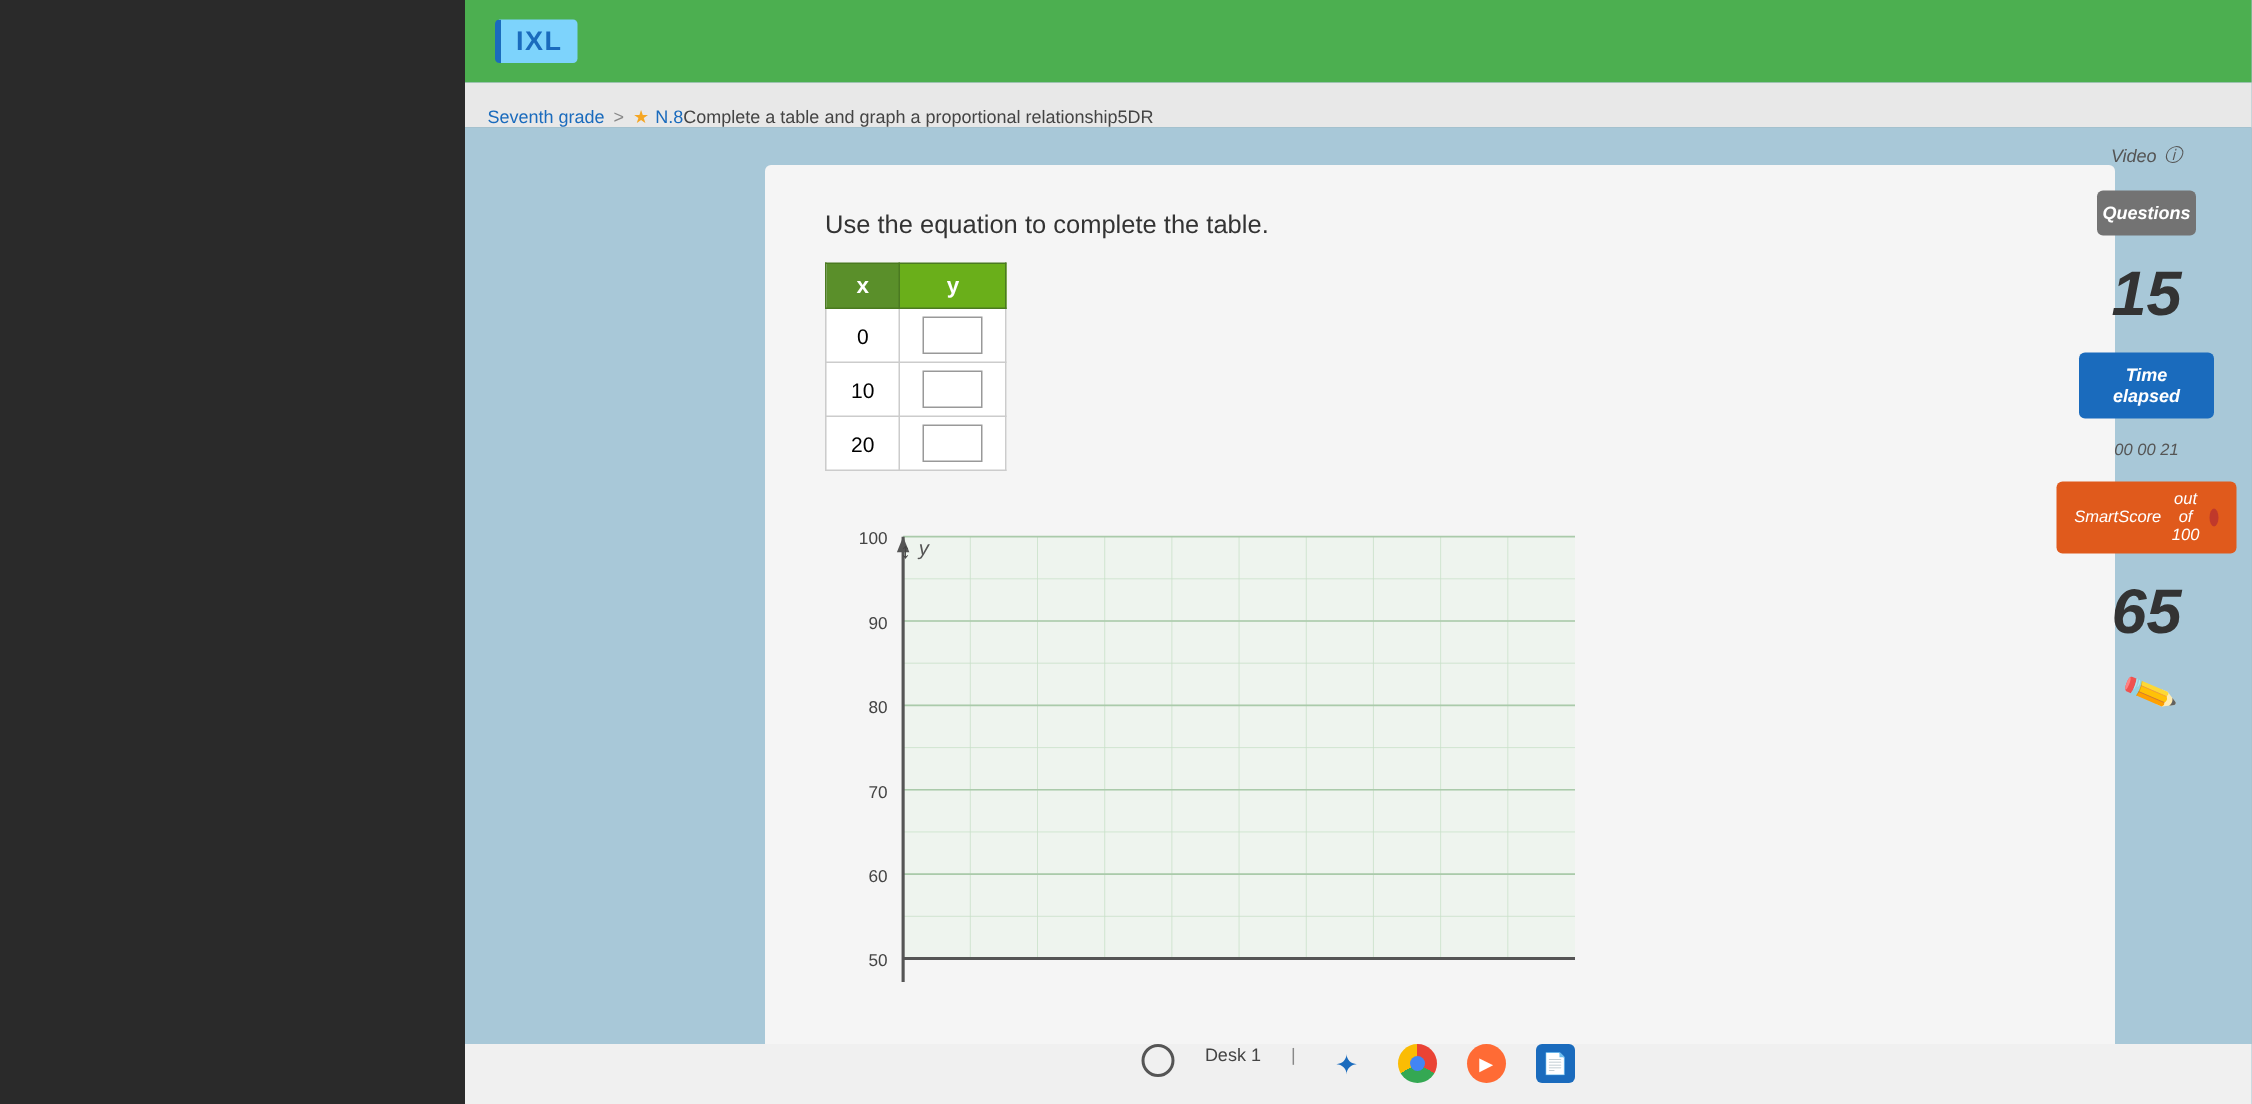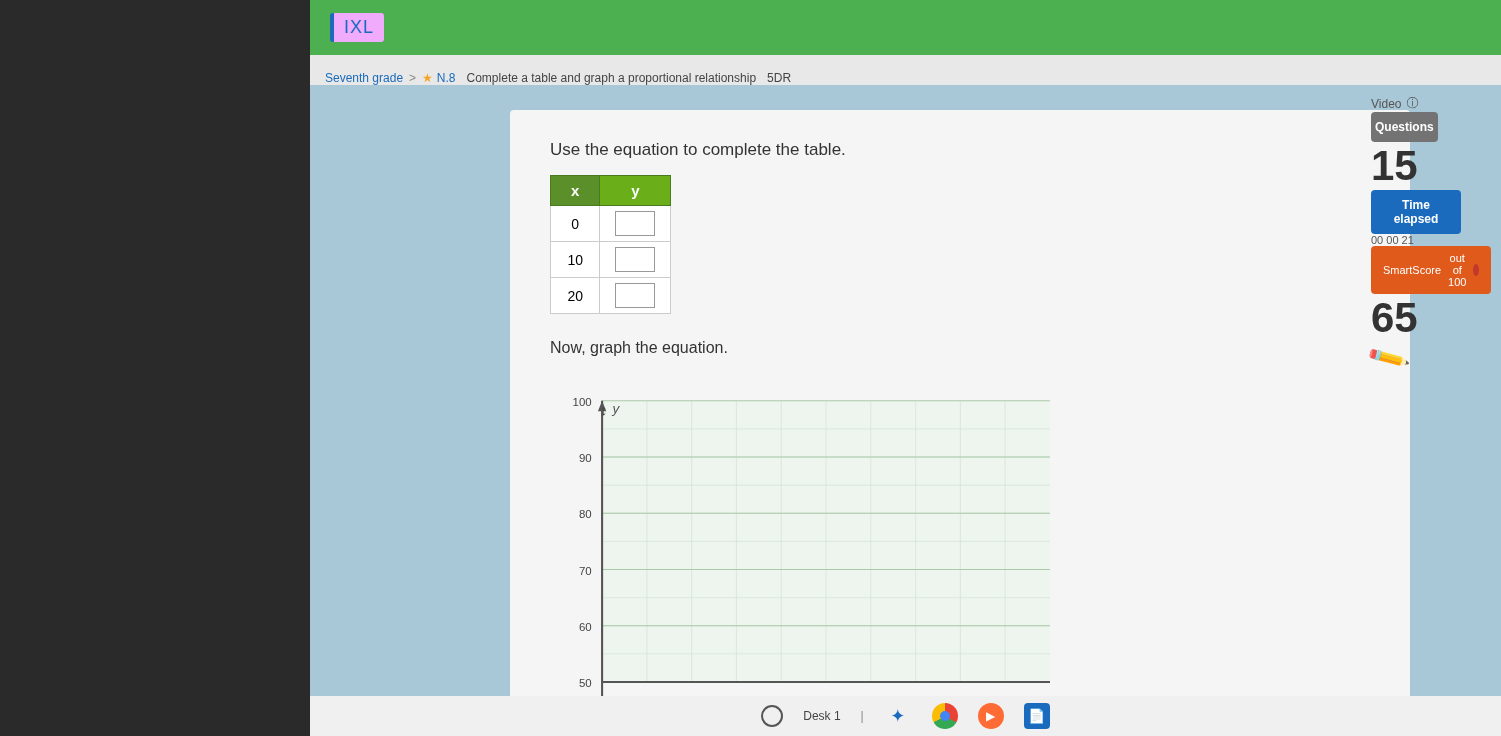--- a/index.html
+++ b/index.html
@@ -27,23 +27,23 @@
       width: 1191px;
       height: 55px;
       background: #4caf50;
       display: flex;
       align-items: center;
       padding: 0 20px;
       gap: 30px;
     }
 
     .ixl-logo {
-      background: #f0abfc;
+      background: #7dd3fc;
       color: #1a6bbd;
-      font-weight: 400;
+      font-weight: 700;
       font-size: 18px;
       padding: 4px 10px;
       border-radius: 3px;
       letter-spacing: 1px;
       border-left: 4px solid #1a6bbd;
     }
 
     .nav-links {
       display: flex;
       gap: 30px;
@@ -198,21 +198,23 @@
     }
 
     
     .right-sidebar {
       position: absolute;
       right: 10px;
       top: 10px;
       width: 120px;
       display: flex;
       flex-direction: column;
-      align-items: flex-start;
+      gap: 15px;
+      align-items: center;
+      font-style: italic;
     }
 
     .questions-btn {
       background: #737373;
       color: white;
       padding: 8px 4px;
       border-radius: 4px;
       font-size: 12px;
       font-weight: bold;
       cursor: pointer;
@@ -273,21 +275,20 @@
 
     
     .taskbar {
       position: absolute;
       left: 310px;
       bottom: 0;
       width: 1191px;
       height: 40px;
       background: #f0f0f0;
       display: flex;
-      align-items: center;
       justify-content: center;
       gap: 20px;
     }
 
     .taskbar-item {
       width: 28px;
       height: 28px;
       border-radius: 50%;
       display: flex;
       align-items: center;
@@ -357,21 +358,21 @@
 
 <div class="navbar">
   <div class="ixl-logo">IXL</div>
 </div>
 
 <div class="breadcrumb-bar">
   <a>Seventh grade</a>
   <span class="breadcrumb-sep">&gt;</span>
   <span class="breadcrumb-star">★</span>
   <a>N.8</a>
-  <span style="margin: 0 11px;">Complete a table and graph a proportional relationship</span>
+  <span style="margin: 0 0;">Complete a table and graph a proportional relationship</span>
   <span>5DR</span>
 </div>
 
 <div class="main-content">
 
   <div class="content-card">
     <p class="question-text">Use the equation to complete the table.</p>
 
     <table class="prop-table">
       <thead>
@@ -389,21 +390,20 @@
           <td>10</td>
           <td><input type="text" style=""></td>
         </tr>
         <tr>
           <td>20</td>
           <td><input type="text" style=""></td>
         </tr>
       </tbody>
     </table>
 
-    <p class="graph-label-text">Now, graph the equation.</p>
 
     <div class="graph-area">
       <svg class="graph-svg" viewBox="0 0 480 300">
 
         <rect x="50" y="0" width="430" height="270" fill="#e8f4e8" opacity="0.5"></rect>
 
         <g stroke="#c8e0c8" stroke-width="0.5">
 
           <line x1="50" y1="27" x2="480" y2="27"></line>
           <line x1="50" y1="54" x2="480" y2="54"></line>

